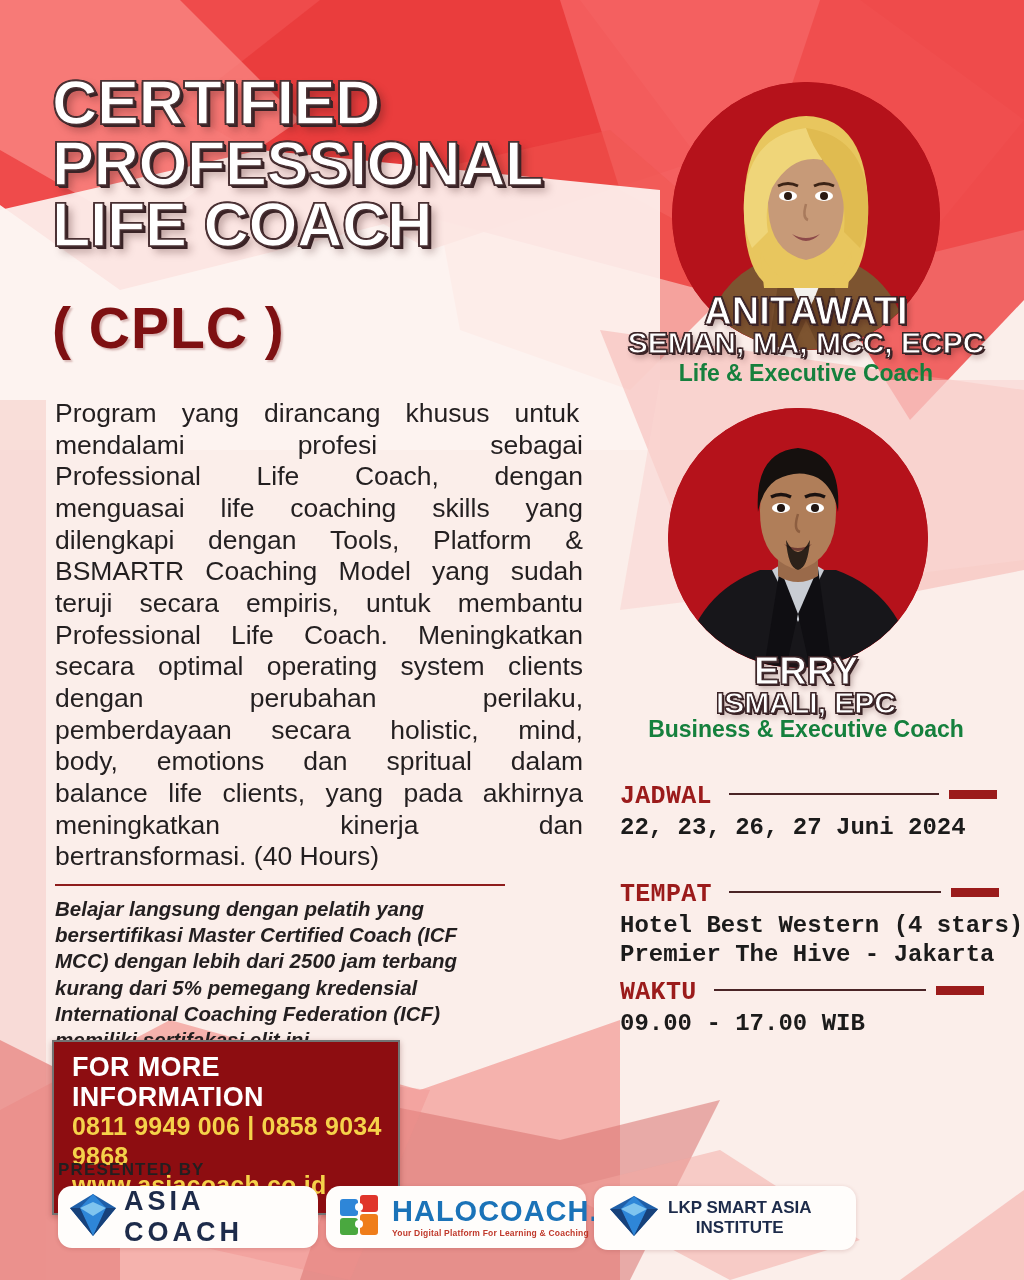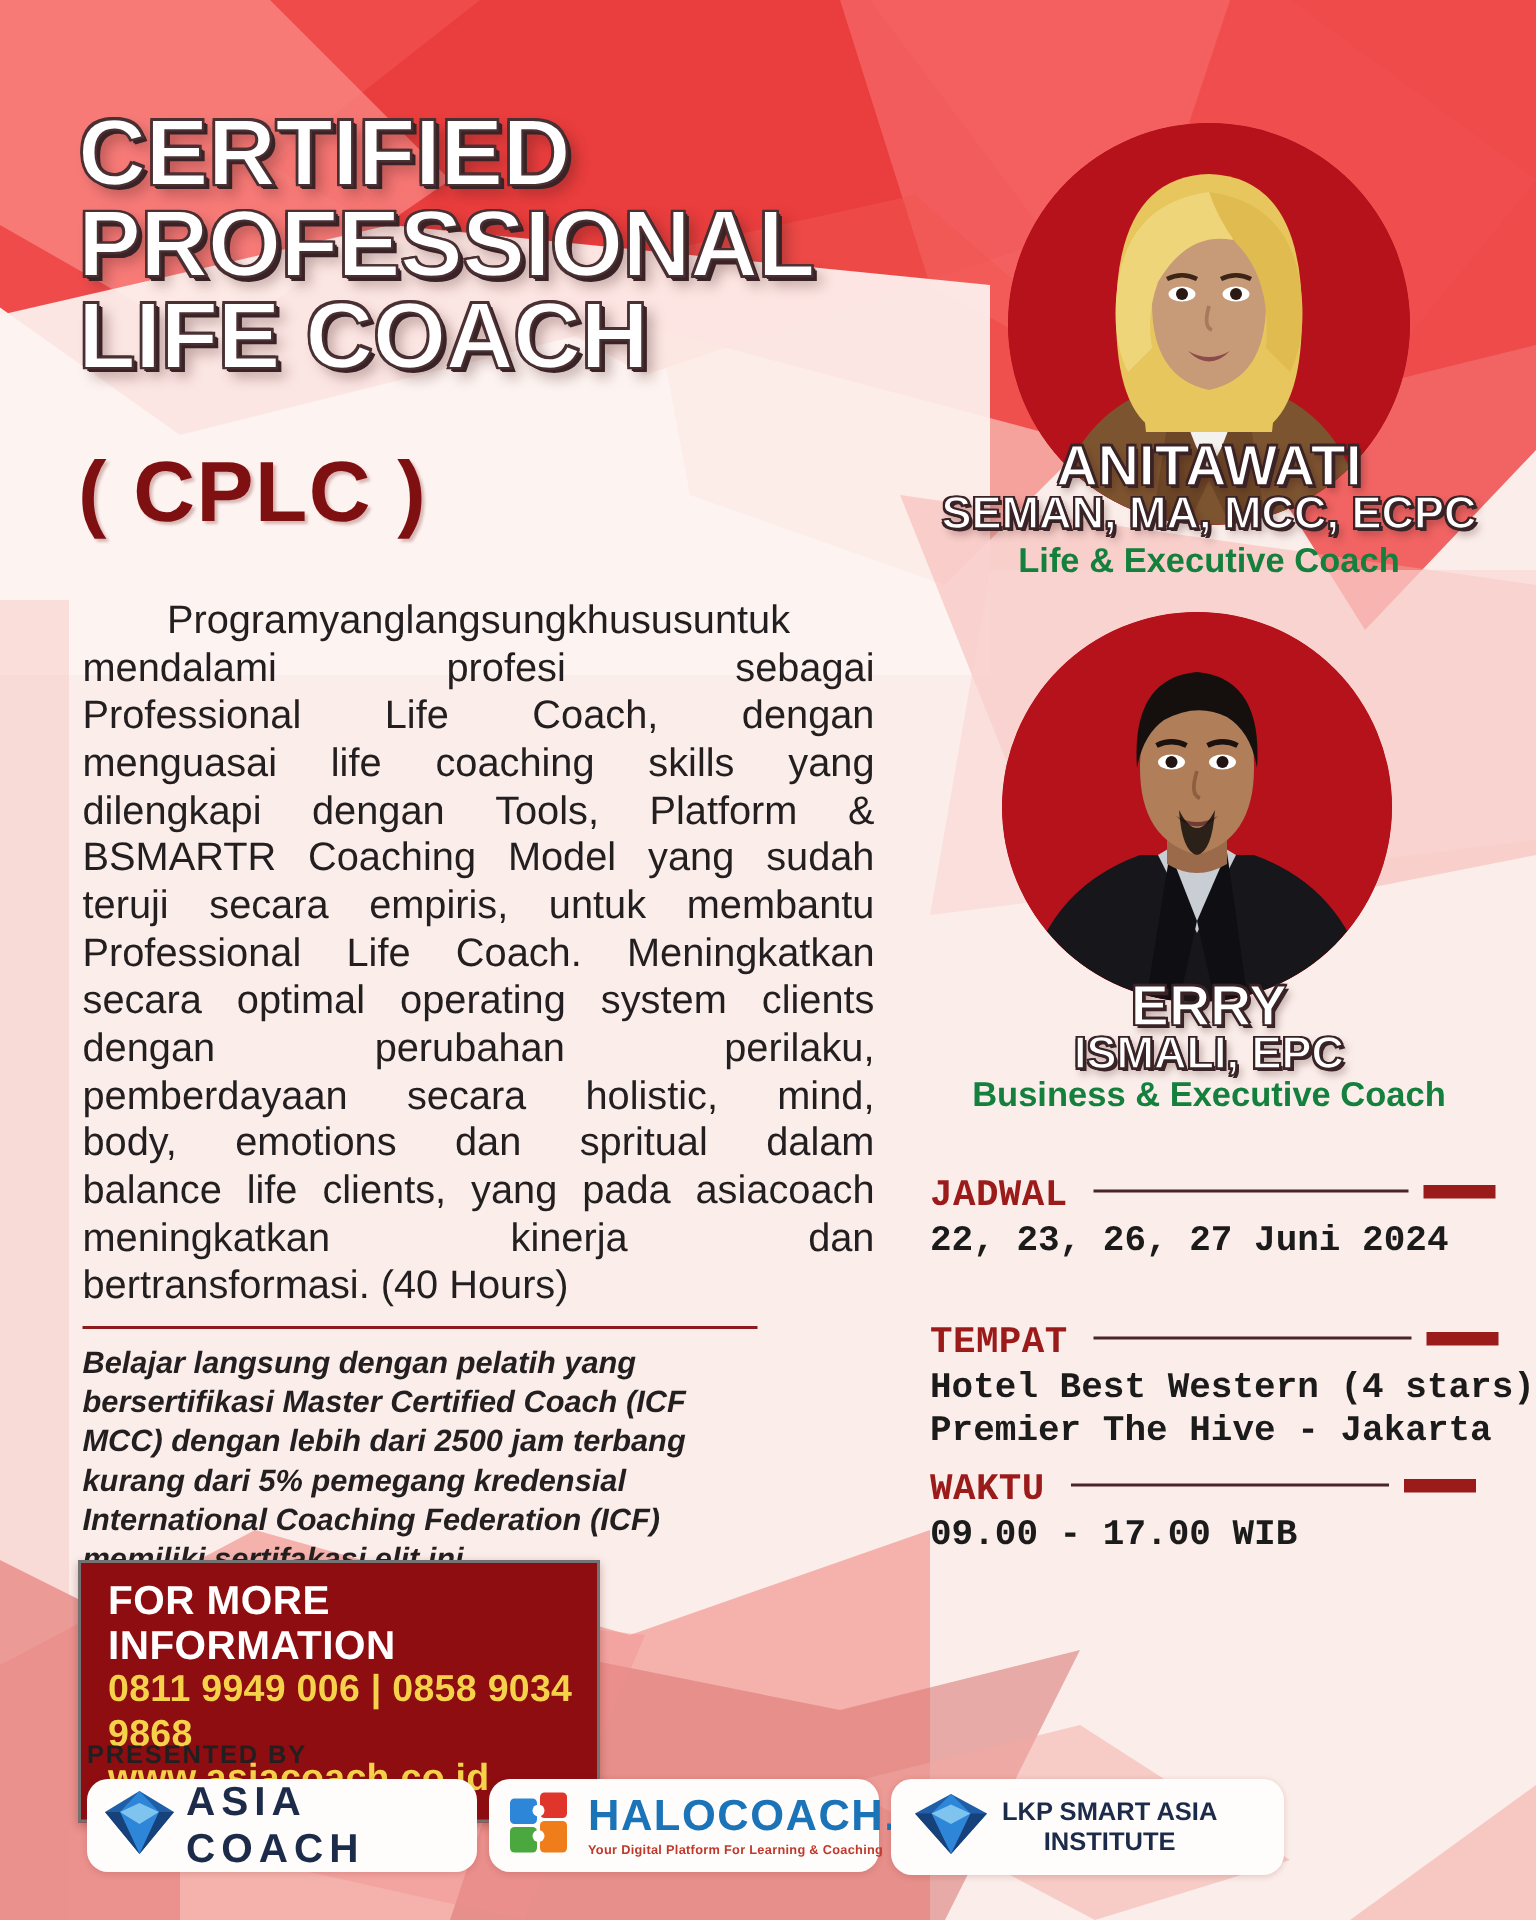--- a/index.html
+++ b/index.html
@@ -196,24 +196,24 @@
   </div>
 
   <div class="headline">
     <div>CERTIFIED</div>
     <div>PROFESSIONAL</div>
     <div>LIFE COACH</div>
   </div>
   <div class="cplc">( CPLC )</div>
 
   <div class="body-copy">
-    <div style="display: flex; justify-content: center; white-space: nowrap;">
+    <div style="display: flex; justify-content: flex-start; white-space: nowrap; gap: 25px;">
         <span>Program</span>
         <span>yang</span>
-        <span>langsung</span>
+        <span>dirancang</span>
         <span>khusus</span>
         <span>untuk</span>
       </div>
     <div style="display: flex; justify-content: space-between; white-space: nowrap;">
         <span>mendalami</span>
         <span>profesi</span>
         <span>sebagai</span>
       </div>
     <div style="display: flex; justify-content: space-between; white-space: nowrap;">
         <span>Professional</span>
@@ -279,21 +279,21 @@
         <span>dan</span>
         <span>spritual</span>
         <span>dalam</span>
       </div>
     <div style="display: flex; justify-content: space-between; white-space: nowrap;">
         <span>balance</span>
         <span>life</span>
         <span>clients,</span>
         <span>yang</span>
         <span>pada</span>
-        <span>asiacoach</span>
+        <span>akhirnya</span>
       </div>
     <div style="display: flex; justify-content: space-between; white-space: nowrap;">
         <span>meningkatkan</span>
         <span>kinerja</span>
         <span>dan</span>
       </div>
     <div class="last">bertransformasi. (40 Hours)</div>
   </div>
 
   <div class="rule"></div>

